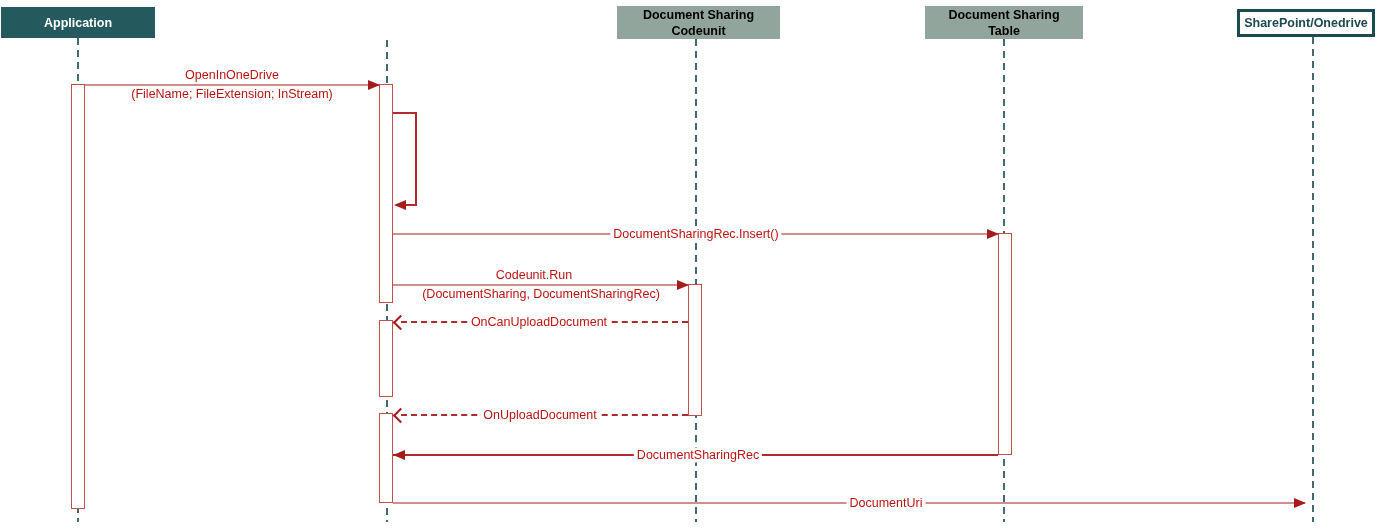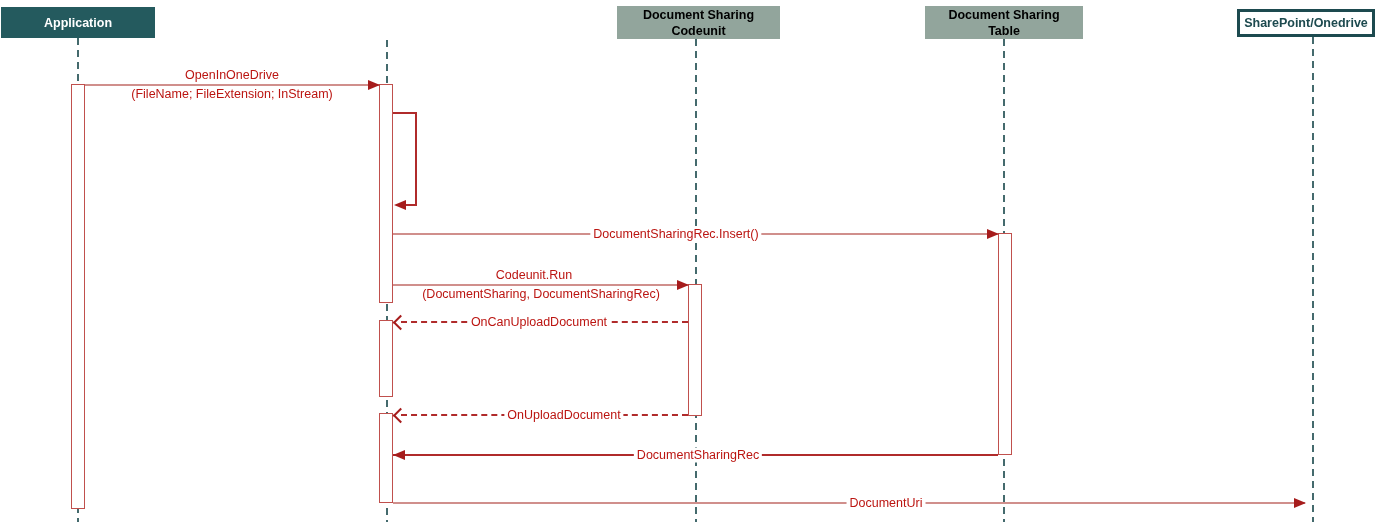--- a/index.html
+++ b/index.html
@@ -67,30 +67,30 @@
     <div class="msg-solid" style="left: 85px; top: 84px; width: 294px; background: rgb(208, 143, 140);"></div>
     <div class="head-filled head-right" style="left: 368px; top: 80px;"></div>
     <div class="msg-label label-center" style="left: 232px; top: 68px;">OpenInOneDrive</div>
     <div class="msg-label label-center" style="left: 232px; top: 87px;">(FileName; FileExtension; InStream)</div>
     <div class="seg" style="left: 393px; top: 112px; width: 24px; height: 2px; background: rgb(176, 43, 43);"></div>
     <div class="seg" style="left: 415px; top: 112px; width: 2px; height: 94px; background: rgb(176, 43, 43);"></div>
     <div class="seg" style="left: 403px; top: 204px; width: 14px; height: 2px; background: rgb(176, 43, 43);"></div>
     <div class="head-filled head-left" style="left: 394px; top: 200px;"></div>
     <div class="msg-solid" style="left: 393px; top: 233px; width: 605px; background: rgb(208, 143, 140);"></div>
     <div class="head-filled head-right" style="left: 987px; top: 229px;"></div>
-    <div class="msg-label label-inline" style="left: 676px; top: 234px; text-align: center;">DocumentSharingRec.Insert()</div>
+    <div class="msg-label label-inline" style="left: 696px; top: 234px; text-align: center;">DocumentSharingRec.Insert()</div>
     <div class="msg-solid" style="left: 393px; top: 284px; width: 295px; background: rgb(208, 143, 140);"></div>
     <div class="head-filled head-right" style="left: 677px; top: 280px;"></div>
     <div class="msg-label label-center" style="left: 534px; top: 268px;">Codeunit.Run</div>
     <div class="msg-label label-center" style="left: 541px; top: 287px;">(DocumentSharing, DocumentSharingRec)</div>
     <div class="msg-dashed" style="left: 401px; top: 321px; width: 287px; border-top-color: rgb(176, 43, 43);"></div>
     <div class="head-open" style="left: 395px; top: 317px;"></div>
     <div class="msg-label label-inline" style="left: 539px; top: 322px;">OnCanUploadDocument</div>
     <div class="msg-dashed" style="left: 401px; top: 414px; width: 287px; border-top-color: rgb(176, 43, 43);"></div>
     <div class="head-open" style="left: 395px; top: 410px;"></div>
-    <div class="msg-label label-inline" style="left: 540px; top: 415px; margin-left: 24px;">OnUploadDocument</div>
+    <div class="msg-label label-inline" style="left: 540px; top: 415px;">OnUploadDocument</div>
     <div class="msg-solid" style="left: 393px; top: 454px; width: 605px; background: rgb(176, 43, 43);"></div>
     <div class="head-filled head-left" style="left: 393px; top: 450px;"></div>
     <div class="msg-label label-inline" style="left: 698px; top: 455px;">DocumentSharingRec</div>
     <div class="msg-solid" style="left: 393px; top: 502px; width: 912px; background: rgb(208, 143, 140);"></div>
     <div class="head-filled head-right" style="left: 1294px; top: 498px;"></div>
     <div class="msg-label label-inline" style="left: 886px; top: 503px;">DocumentUri</div>
   </div>
 
 </body></html>

